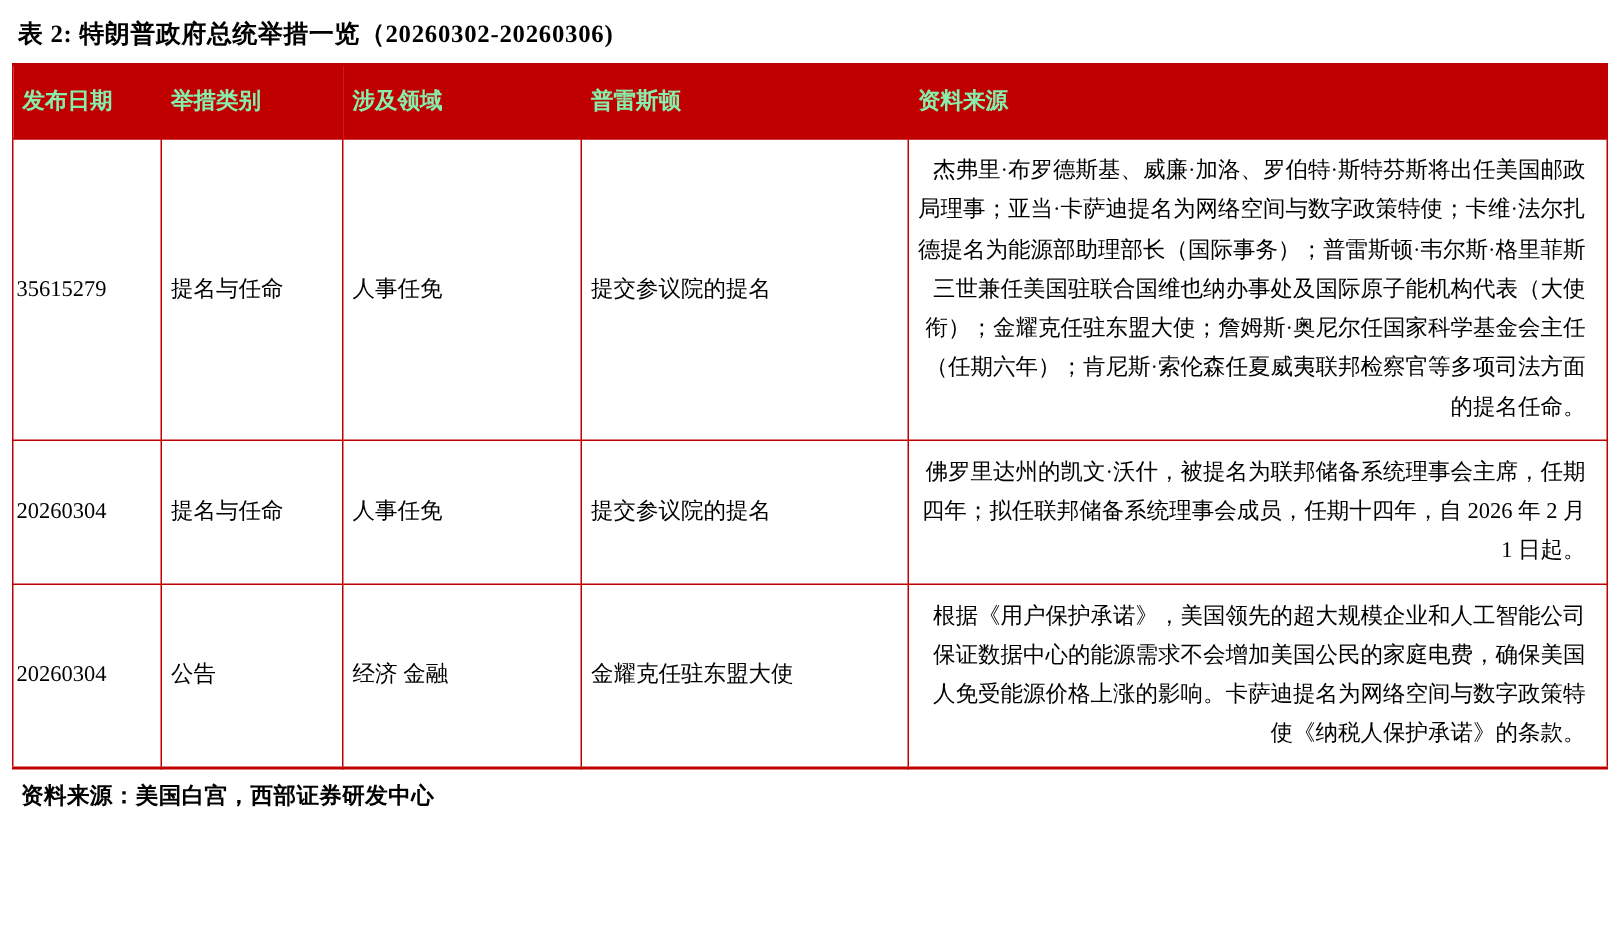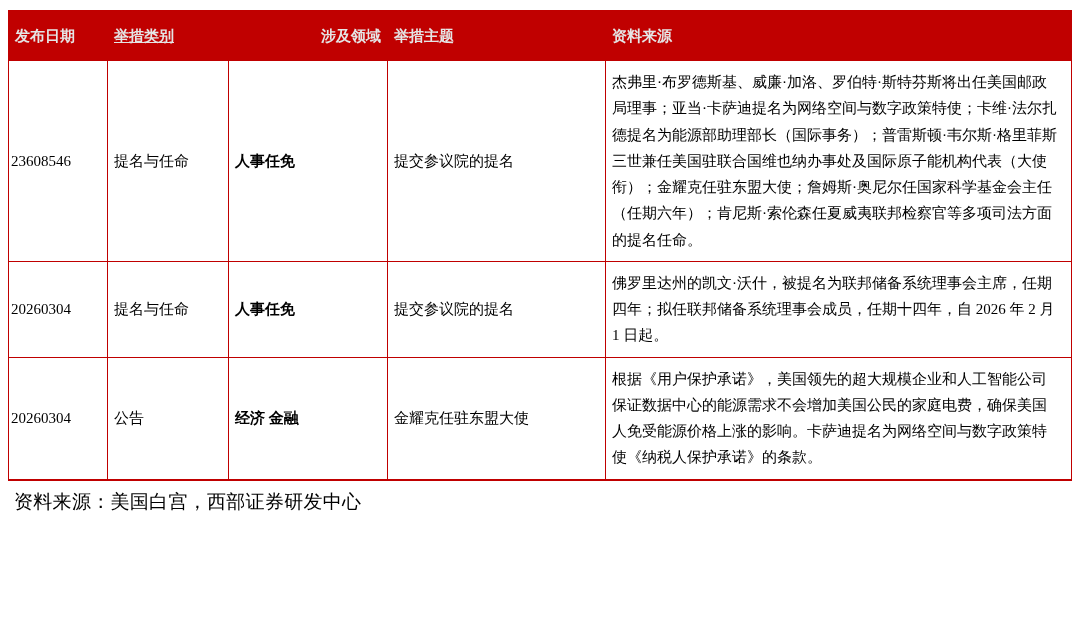--- a/index.html
+++ b/index.html
@@ -36,71 +36,73 @@
     border-bottom: 2px solid #c00000;
   }
   table.tbl th, table.tbl td {
     border: 1px solid #c00000;
     vertical-align: middle;
     font-size: 15px;
     line-height: 1.75;
   }
   thead th {
     background: #c00000;
-    color: #e5e5e5;
+    color: #86efac;
     font-weight: bold;
     text-align: left;
     padding: 7px 6px 7px 6px;
     font-size: 15px;
     height: 34px;
     border-left: 1px solid #c00000;
     border-right: 1px solid #c00000;
     border-top: 1px solid #c00000;
     border-bottom: 1px solid #c00000;
   }
   tbody td {
     padding: 8px 8px 8px 6px;
     text-align: left;
     color: #000000;
   }
   td.c-date   { width: 86px;  white-space: nowrap; padding-left: 2px; }
   td.c-type   { width: 108px; }
-  td.c-field  { width: 146px; font-weight: bold; }
+  td.c-field  { width: 146px; }
   td.c-topic  { width: 205px; }
-  td.c-content{ width: auto; line-height: 2.0; padding-right: 14px; }
+  td.c-content{ width: auto; line-height: 2.0; padding-right: 14px; text-align: right; }
   th.c-date   { width: 86px; }
-  th.c-type   { width: 108px; text-decoration: underline; }
-  th.c-field  { width: 146px; text-align: right; }
+  th.c-type   { width: 108px; }
+  th.c-field  { width: 146px; }
   th.c-topic  { width: 205px; }
   .source {
-    font-size: 19px;
+    font-size: 15px;
     padding: 8px 0 0 6px;
     letter-spacing: 0.3px;
     white-space: nowrap;
+    font-weight: bold;
   }
 </style>
 </head>
 <body>
 
 <div class="page">
 
+  <div class="caption">表 2: 特朗普政府总统举措一览（20260302-20260306)</div>
 
   <table class="tbl">
     <thead>
       <tr>
         <th class="c-date">发布日期</th>
         <th class="c-type">举措类别</th>
         <th class="c-field">涉及领域</th>
-        <th class="c-topic">举措主题</th>
+        <th class="c-topic">普雷斯顿</th>
         <th class="c-content">资料来源</th>
       </tr>
     </thead>
     <tbody>
       <tr>
-        <td class="c-date">23608546</td>
+        <td class="c-date">35615279</td>
         <td class="c-type">提名与任命</td>
         <td class="c-field">人事任免</td>
         <td class="c-topic">提交参议院的提名</td>
         <td class="c-content">杰弗里·布罗德斯基、威廉·加洛、罗伯特·斯特芬斯将出任美国邮政局理事；亚当·卡萨迪提名为网络空间与数字政策特使；卡维·法尔扎德提名为能源部助理部长（国际事务）；普雷斯顿·韦尔斯·格里菲斯三世兼任美国驻联合国维也纳办事处及国际原子能机构代表（大使衔）；金耀克任驻东盟大使；詹姆斯·奥尼尔任国家科学基金会主任（任期六年）；肯尼斯·索伦森任夏威夷联邦检察官等多项司法方面的提名任命。</td>
       </tr>
       <tr>
         <td class="c-date">20260304</td>
         <td class="c-type">提名与任命</td>
         <td class="c-field">人事任免</td>
         <td class="c-topic">提交参议院的提名</td>

